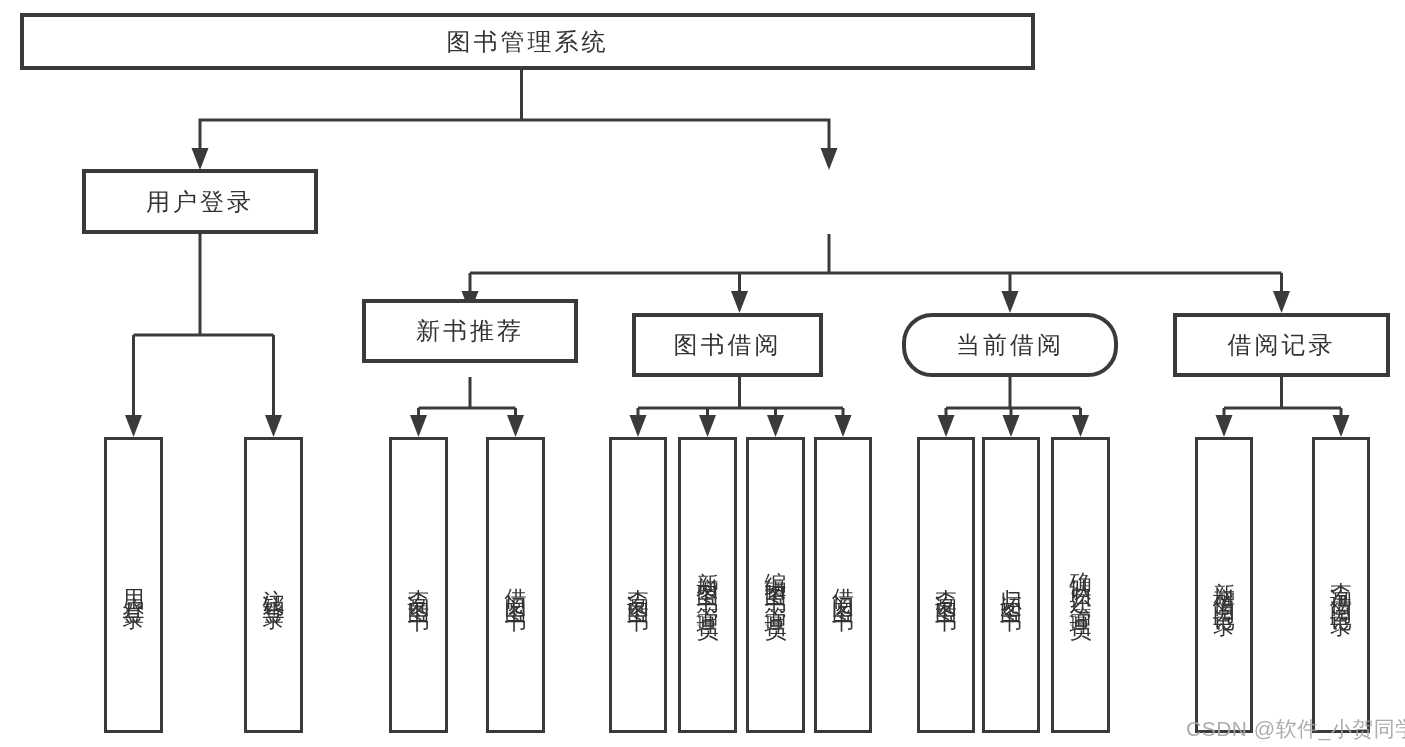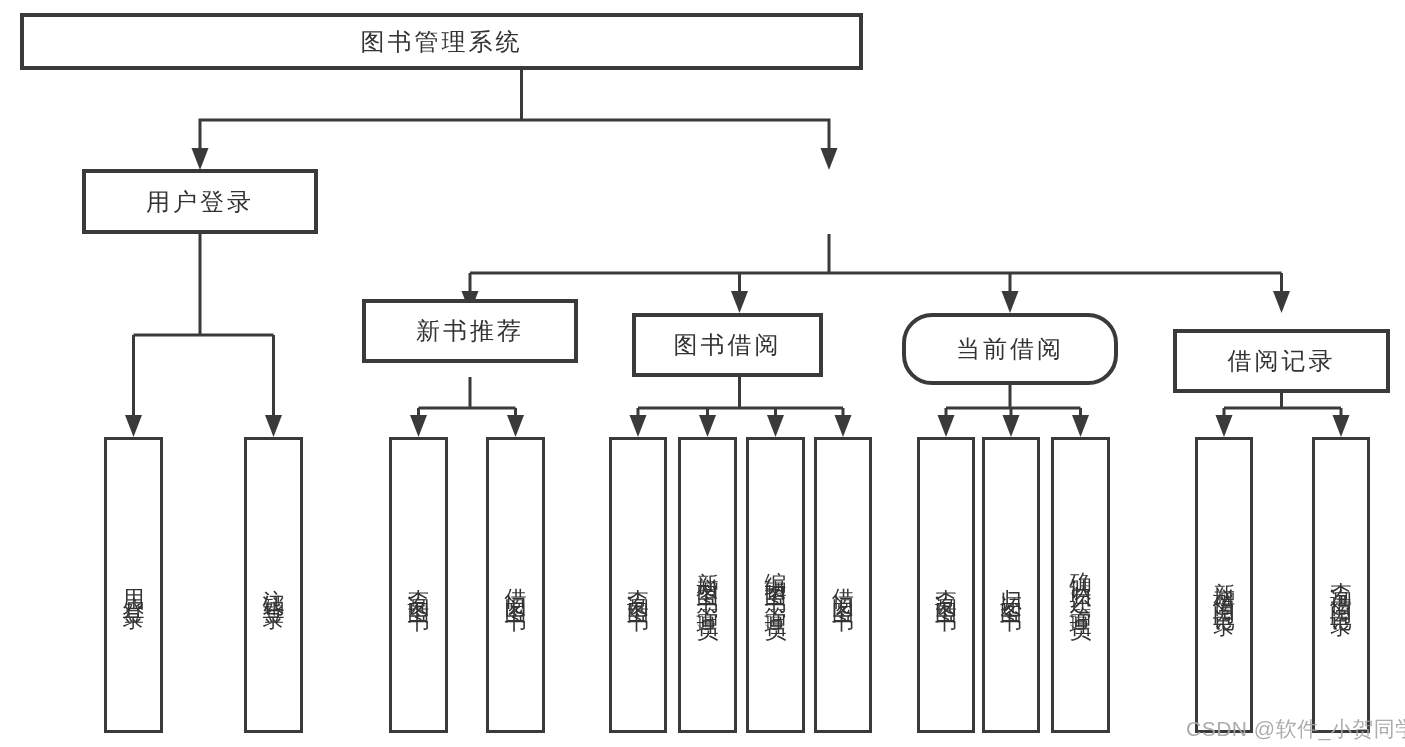--- a/index.html
+++ b/index.html
@@ -19,27 +19,27 @@
     font-size:22px;letter-spacing:7px;line-height:1;white-space:nowrap;
   }
   .connectors{position:absolute;left:0;top:0;z-index:1;pointer-events:none;}
   .connectors path{stroke:#3a3a3a;stroke-width:3;fill:none;}
   .connectors polygon{fill:#3a3a3a;stroke:none;}
   .watermark{
     position:absolute;left:1186px;top:715px;z-index:6;
     font-size:21px;color:#a6a6a6;opacity:.92;white-space:nowrap;letter-spacing:.5px;
   }
   
-  .n-root{left:20px;top:13px;width:843px;height:57px;}
+  .n-root{left:20px;top:13px;width:1015px;height:57px;}
   .n-l2a{left:82px;top:169px;width:236px;height:65px;}
   .n-l2b{left:712px;top:169px;width:235px;height:65px;}
   .n-l3a{left:362px;top:299px;width:216px;height:64px;}
   .n-l3b{left:632px;top:313px;width:191px;height:64px;}
-  .n-l3c{left:902px;top:313px;width:216px;height:72px;border-radius:30px;}
-  .n-l3d{left:1173px;top:329px;width:217px;height:64px;}
+  .n-l3c{left:902px;top:313px;width:216px;height:64px;border-radius:30px;}
+  .n-l3d{left:1173px;top:313px;width:217px;height:64px;}
   .leaf{top:437px;height:296px;}
   .n-a1{left:104px;width:59px;}  .n-a2{left:244px;width:59px;}
   .n-b1{left:389px;width:59px;}  .n-b2{left:486px;width:59px;}
   .n-c1{left:609px;width:58px;}  .n-c2{left:678px;width:59px;}
   .n-c3{left:746px;width:59px;}  .n-c4{left:814px;width:58px;}
   .n-d1{left:917px;width:58px;}  .n-d2{left:982px;width:58px;}
   .n-d3{left:1051px;width:59px;}
   .n-e1{left:1195px;width:58px;} .n-e2{left:1312px;width:58px;}
 </style>
 </head>

